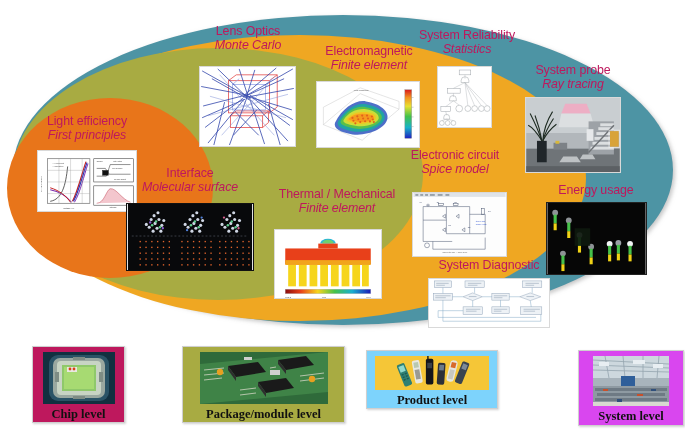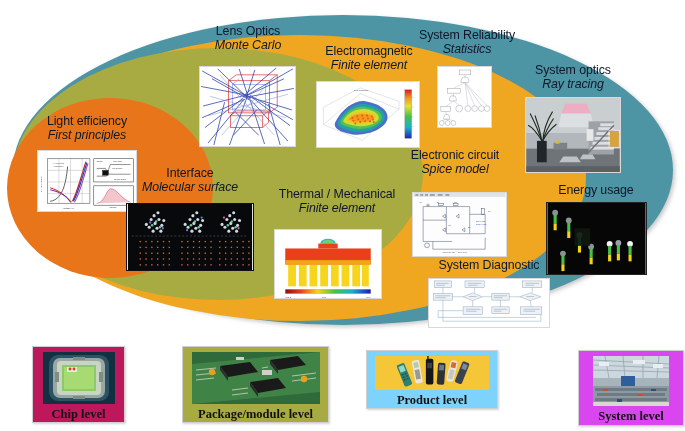--- a/index.html
+++ b/index.html
@@ -18,21 +18,21 @@
     width: 685px; height: 431px;
   }
   .layer-svg {
     position: absolute; left: 0; top: 0;
     width: 685px; height: 431px;
   }
 
   
   .lbl {
     position: absolute;
-    color: #0f172a;
+    color: #be185d;
     text-align: center;
     line-height: 1.12;
     white-space: nowrap;
     letter-spacing: -0.1px;
   }
   .lbl .t1 { display: block; font-size: 12.4px; font-weight: 400; }
   .lbl .t2 { display: block; font-size: 12.4px; font-style: italic; font-weight: 400; }
 
   
   .pic {
@@ -647,21 +647,21 @@
     <span class="t1">Electromagnetic</span>
     <span class="t2">Finite element</span>
   </div>
 
   <div class="lbl" style="left:405px; top:29px; width:124px;">
     <span class="t1">System Reliability</span>
     <span class="t2">Statistics</span>
   </div>
 
   <div class="lbl" style="left:512px; top:64px; width:122px;">
-    <span class="t1">System optics</span>
+    <span class="t1">System probe</span>
     <span class="t2">Ray tracing</span>
   </div>
 
   <div class="lbl" style="left:123px; top:167px; width:134px;">
     <span class="t1">Interface</span>
     <span class="t2">Molecular surface</span>
   </div>
 
   <div class="lbl" style="left:264px; top:188px; width:146px;">
     <span class="t1">Thermal / Mechanical</span>
@@ -697,21 +697,21 @@
           <rect x="12" y="20" width="4" height="10"></rect>
             <rect x="56" y="20" width="4" height="10"></rect>
           <rect x="30" y="5" width="12" height="3"></rect>
             <rect x="30" y="44" width="12" height="3"></rect>
         </g>
       </svg>
     </div>
     <div class="cap">Chip level</div>
   </div>
 
-  <div class="card" style="left:182px; top:346px; width:147px; height:77px; background:#a8ab42;">
+  <div class="card" style="left:182px; top:346px; width:163px; height:77px; background:#a8ab42;">
     <div class="thumb" style="width:128px; height:52px;">
       <svg viewBox="0 0 128 52" style="display:block;width:100%;height:100%">
         <rect width="128" height="52" fill="#2f6a3a"></rect>
         <g fill="#3f8347">
           <polygon points="0,12 128,0 128,40 0,52"></polygon>
         </g>
         <g fill="#1a1a1a">
           <polygon points="28,14 58,10 66,20 36,25"></polygon>
           <polygon points="78,8 106,4 114,13 86,18"></polygon>
           <polygon points="58,30 86,26 94,36 66,41"></polygon>

